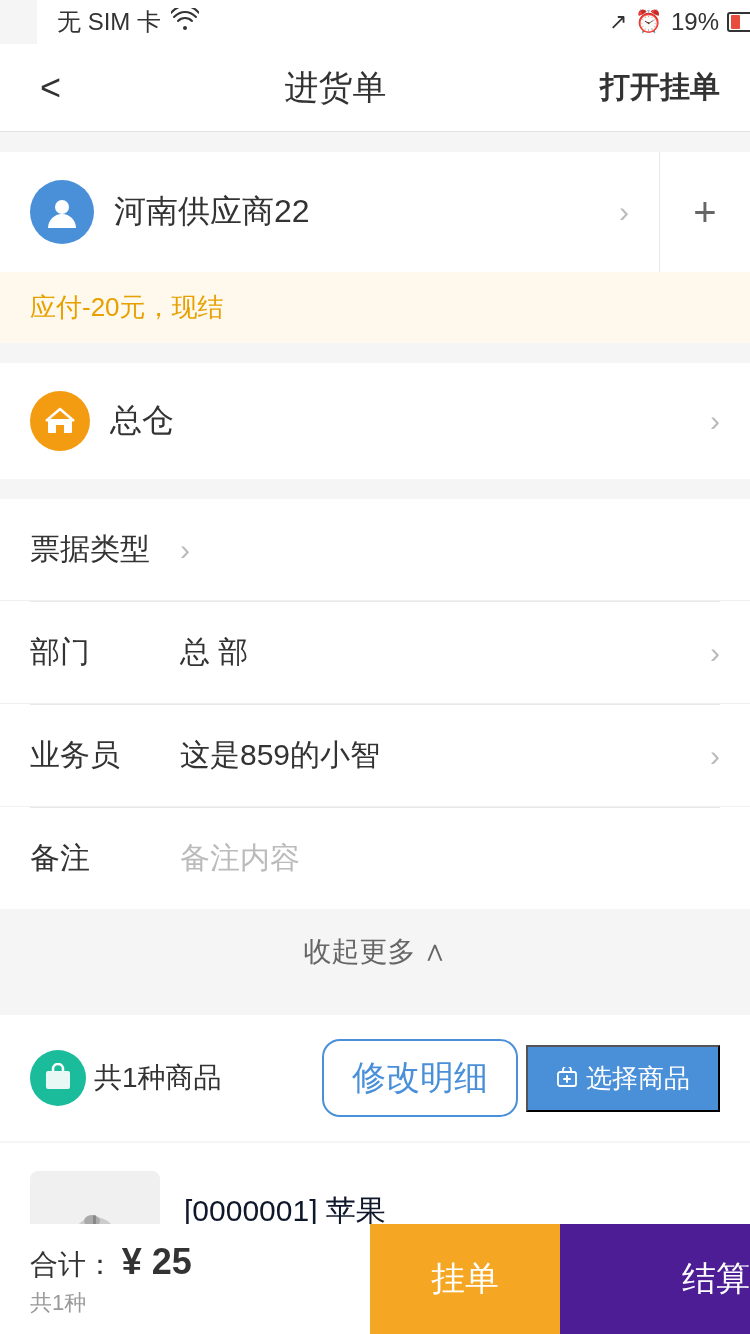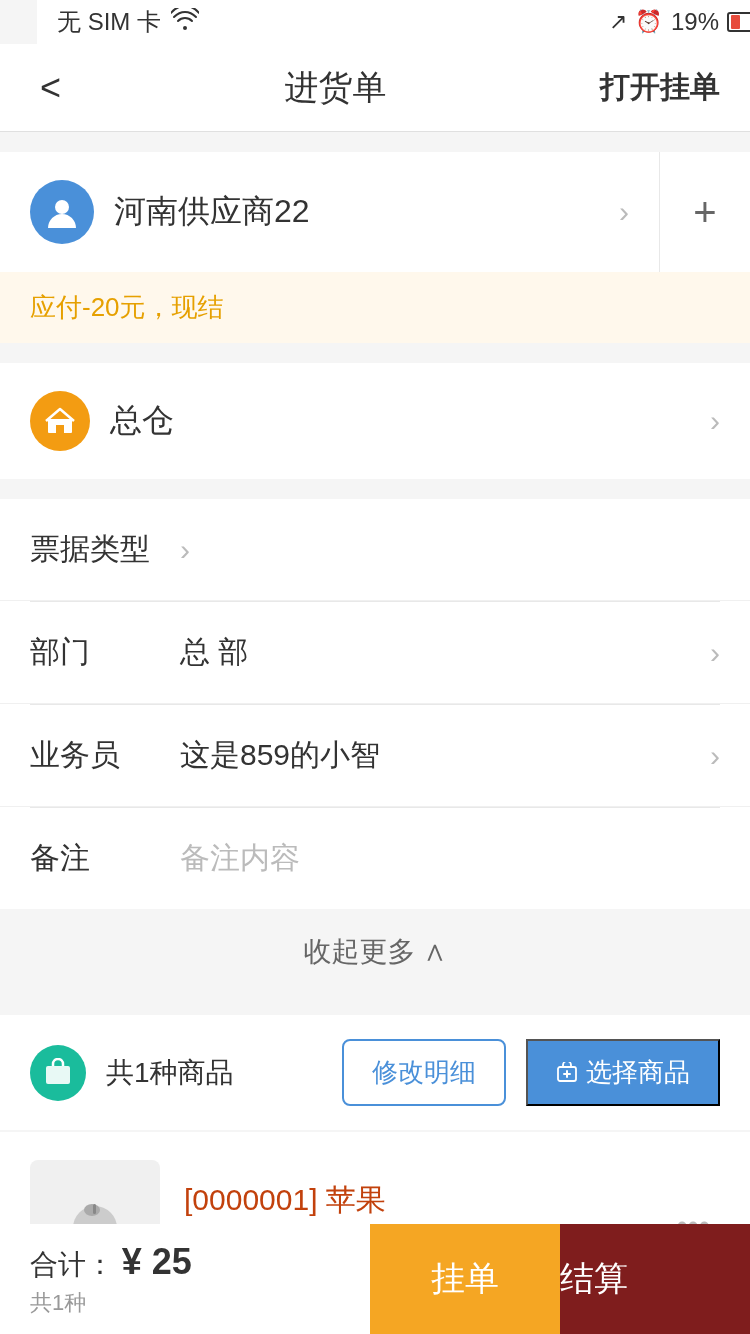--- a/index.html
+++ b/index.html
@@ -159,37 +159,37 @@
       color: #666;
       cursor: pointer;
     }
 
     
     .product-header {
       background: #fff;
       display: flex;
       align-items: center;
       padding: 24px 30px;
-      gap: 20px;
+      gap: 8px;
     }
     .product-header-icon {
       width: 56px; height: 56px;
       border-radius: 50%;
       background: #1abc9c;
       display: flex; align-items: center; justify-content: center;
       flex-shrink: 0;
     }
     .product-count { flex: 1; font-size: 28px; color: #333; }
     .btn-outline {
       border: 2px solid #4a90d9;
       color: #4a90d9;
       background: #fff;
-      font-size: 26px;
+      font-size: 34px;
       padding: 14px 28px;
-      border-radius: 8px;
+      border-radius: 18px;
       cursor: pointer;
     }
     .btn-blue {
       background: #4a90d9;
       color: #fff;
       font-size: 26px;
       padding: 14px 28px;
       border-radius: 0;
       cursor: pointer;
       display: flex; align-items: center; gap: 8px;
@@ -205,21 +205,21 @@
       gap: 24px;
     }
     .product-thumb {
       width: 130px; height: 130px;
       background: #f0f0f0;
       border-radius: 8px;
       display: flex; align-items: center; justify-content: center;
       flex-shrink: 0;
     }
     .product-info { flex: 1; }
-    .product-name { font-size: 30px; color: #c2410c; margin-bottom: 12px; }
+    .product-name { font-size: 30px; color: #0f172a; margin-bottom: 12px; }
     .product-price { font-size: 28px; color: #333; }
     .product-price .blue { color: #4a90d9; }
     .product-price .red { color: #e74c3c; }
     .product-more { font-size: 32px; color: #bbb; cursor: pointer; padding: 10px; }
 
     
     .bottom-bar {
       position: fixed;
       bottom: 0; left: 0;
       width: 750px;
@@ -242,25 +242,25 @@
       width: 190px;
       background: #f5a623;
       color: #fff;
       font-size: 34px;
       font-weight: 500;
       display: flex; align-items: center; justify-content: center;
       cursor: pointer;
     }
     .btn-checkout {
       width: 190px;
-      background: #7f1d1d;
+      background: #4c1d95;
       color: #fff;
       font-size: 34px;
       font-weight: 500;
-      display: flex; align-items: center; justify-content: flex-start;
+      display: flex; align-items: center; justify-content: flex-end;
       cursor: pointer;
     }
     .arrow-right { color: #bbb; font-size: 30px; }
   </style>
 </head>
 <body>
 
 <div class="status-bar">
   <div class="status-left">
     <span>无 SIM 卡</span>

